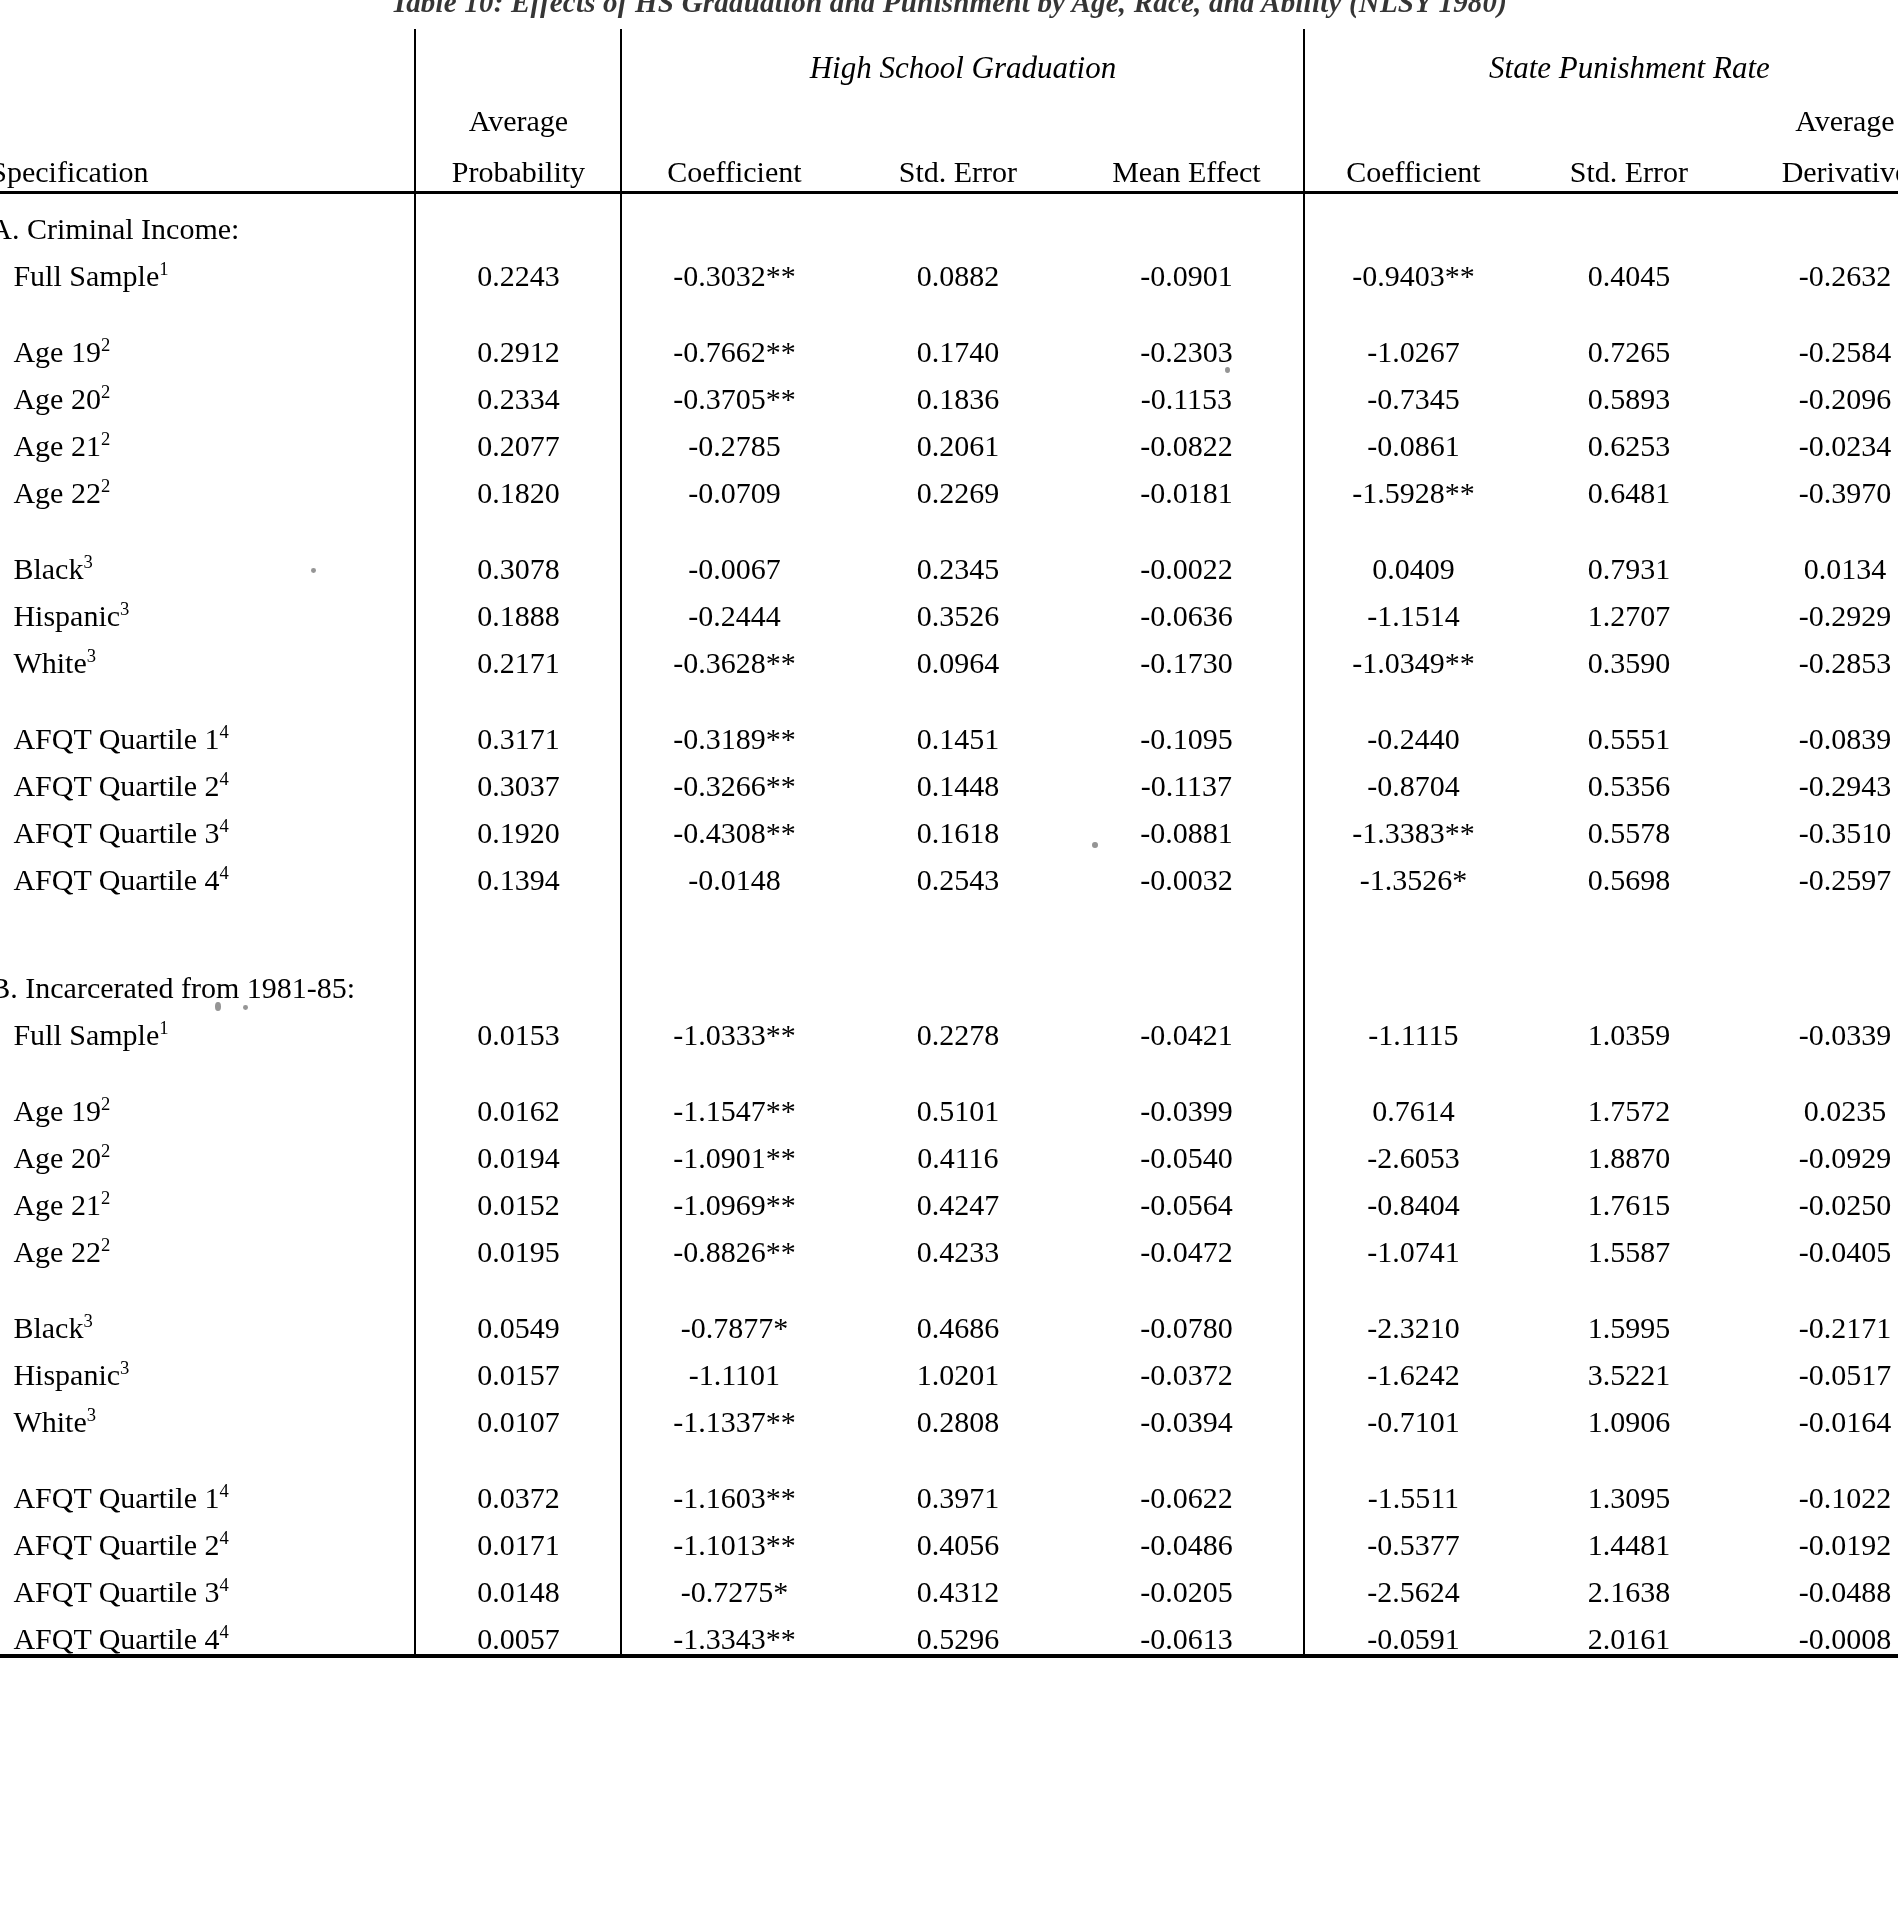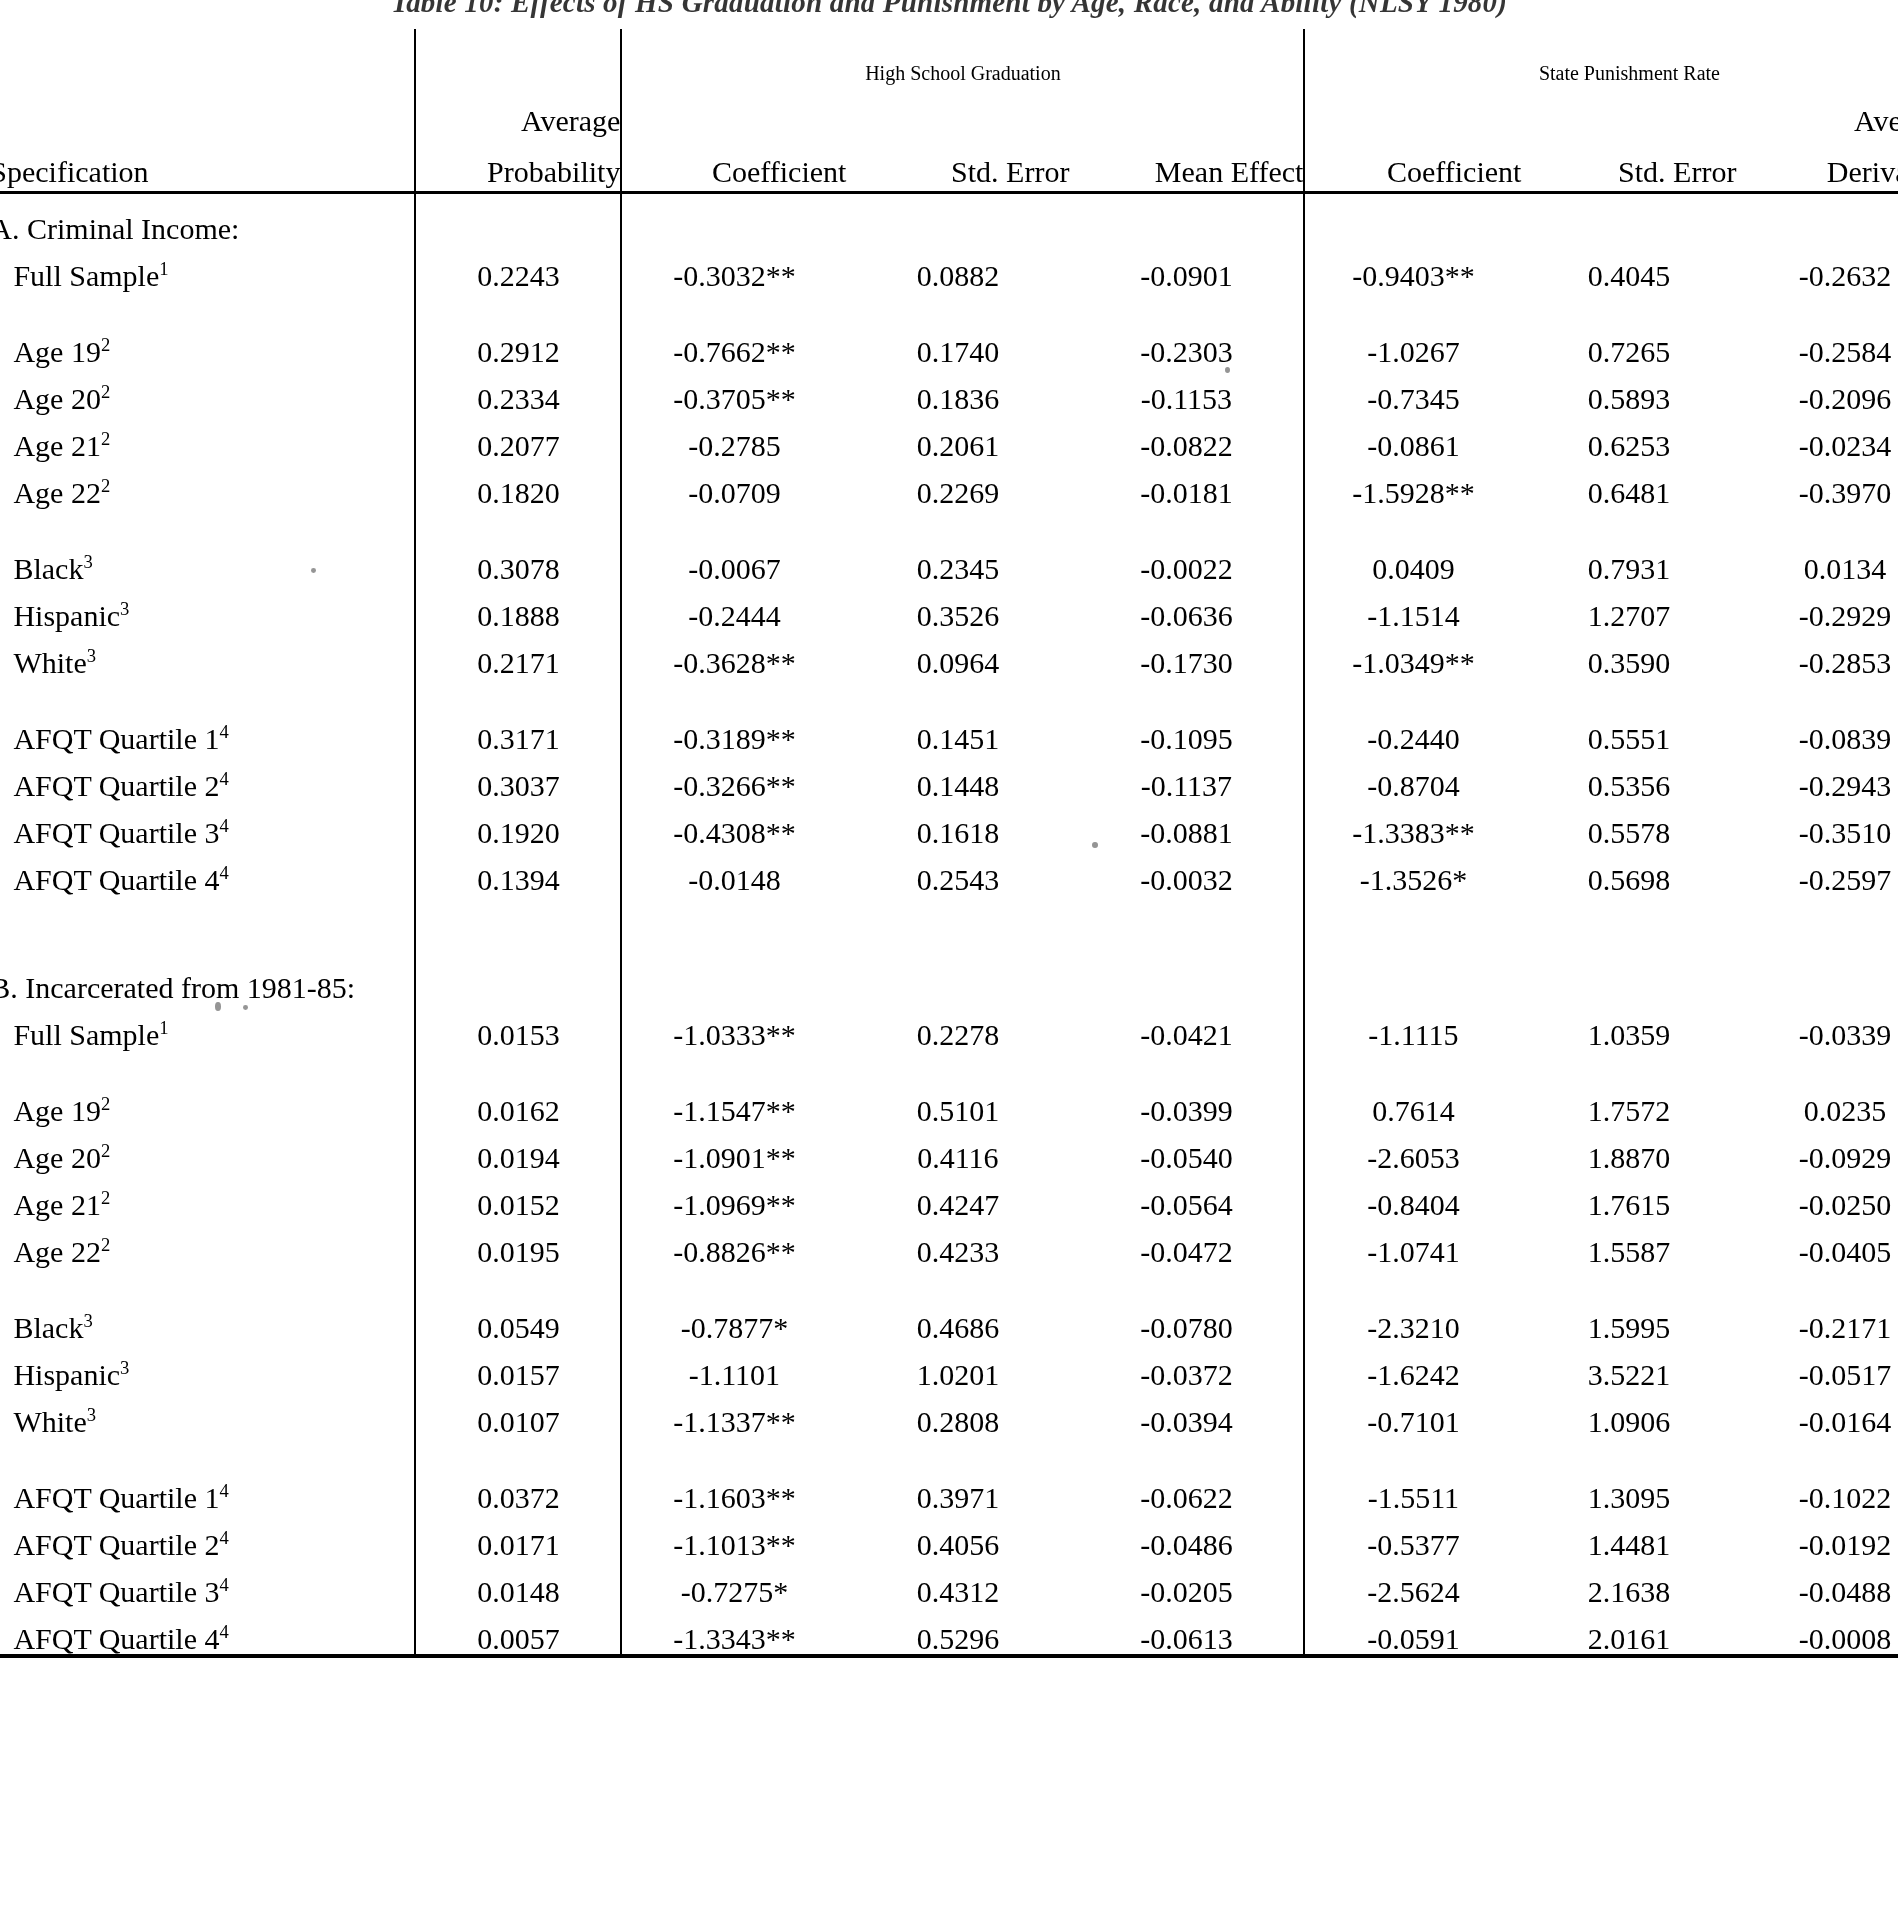--- a/index.html
+++ b/index.html
@@ -68,26 +68,27 @@
   col.c-sp1   { width: 217px; }
   col.c-sp2   { width: 215px; }
   col.c-sp3   { width: 217px; }
 
   
   .vl-left   { border-left: 2.9px solid #000; }
 
   
   .grp {
     text-align: center;
-    font-size: 20px;
+    font-size: 31px;
     height: 54px;
     padding-bottom: 5.8px !important;
+    font-style: italic;
   }
   .hdr-cell {
-    text-align: right;
+    text-align: center;
     font-size: 30px;
     padding-bottom: 3.9px !important;
     height: 47px;
   }
   .hdr-cell.left {
     text-align: left;
     padding-left: 1.9px !important;
   }
 
   tr.headrule > td { border-bottom: 3.9px solid #000; }

